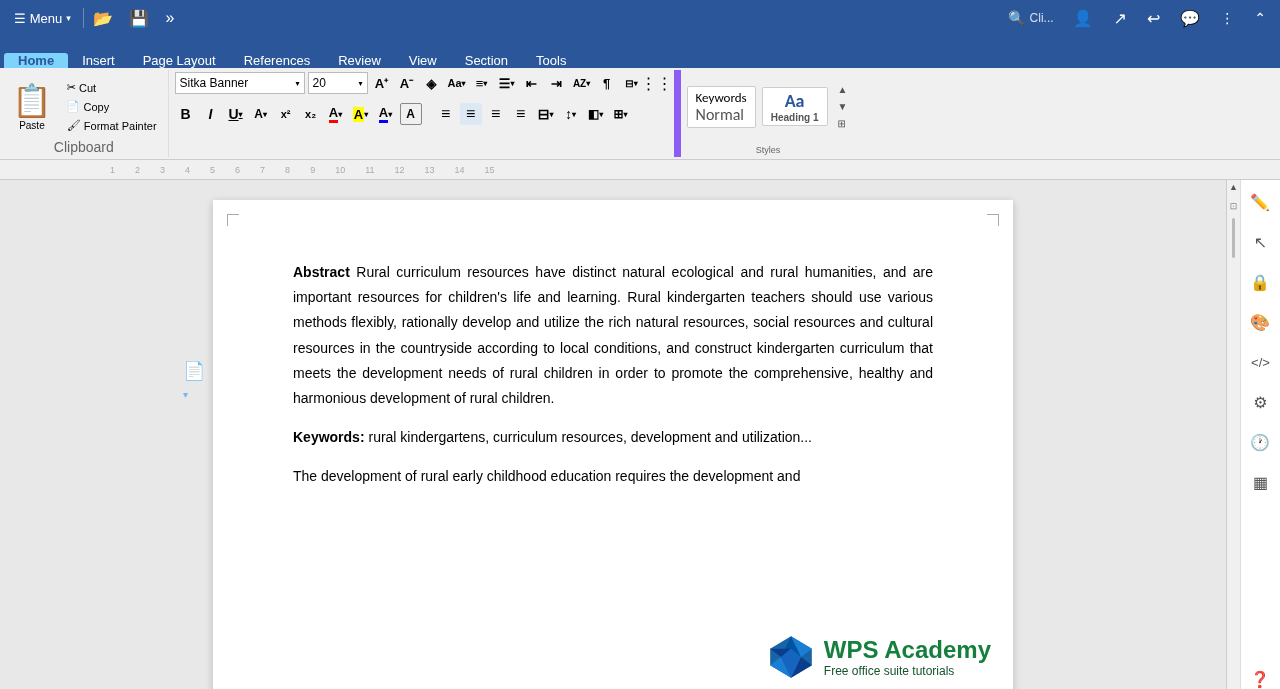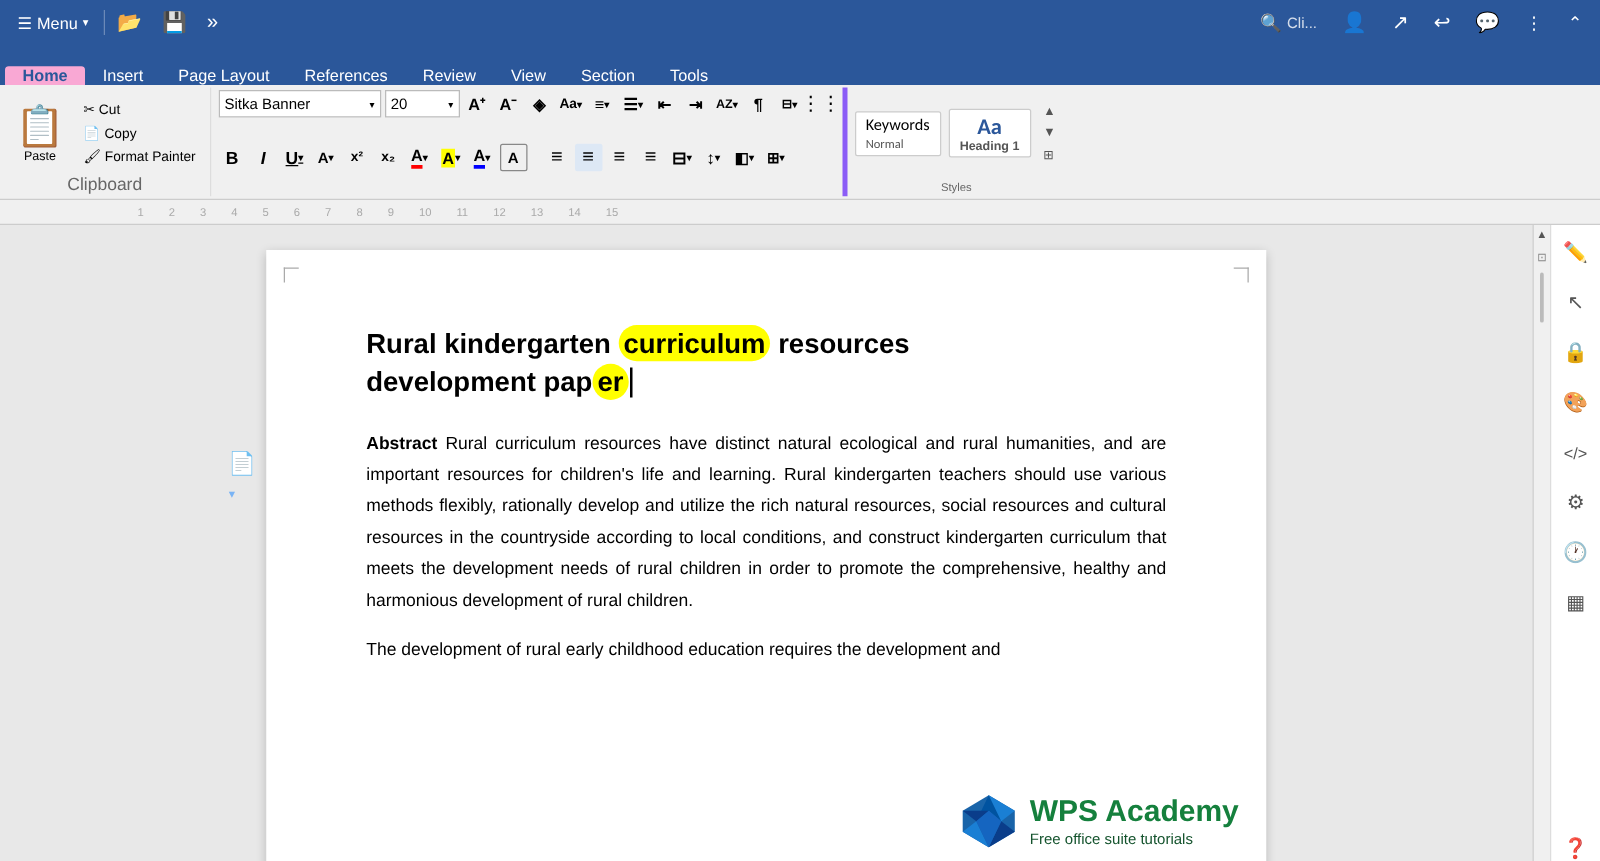--- a/index.html
+++ b/index.html
@@ -10,21 +10,21 @@
       font-size: 13px; color: white;
     }
     .tab-item {
       display: flex; align-items: center;
       padding: 0 14px;
       color: white; font-size: 13px; cursor: pointer;
       border-radius: 3px 3px 0 0;
       position: relative;
     }
     .tab-item.active {
-      background: #f9a8d4;
+      background: #7dd3fc;
       color: #2b579a;
       font-weight: 600;
       align-items: flex-end;
     }
 
     
     .ribbon {
       background: #f0f0f0;
       border-bottom: 1px solid #ccc;
       display: flex;
@@ -54,22 +54,22 @@
       padding: 3px 6px; cursor: pointer; border-radius: 3px; min-width: 40px;
     }
 
     .clipboard-right {
       display: flex; flex-direction: column; gap: 2px;
     }
 
     
     .font-group {
       padding: 2px 6px 14px 6px;
-      border-right: 4px solid #8b5cf6;
-      display: flex; flex-direction: column; gap: 21px;
+      border-right: 7px solid #8b5cf6;
+      display: flex; flex-direction: column; gap: 9px;
     }
     .font-row { display: flex; flex-direction: row; align-items: center; gap: 3px; }
     .font-select {
       border: 1px solid #bbb; background: white; height: 22px;
       padding: 0 4px; font-size: 12px; cursor: pointer; min-width: 130px;
       display: flex; align-items: center; justify-content: space-between;
     }
     .size-select {
       border: 1px solid #bbb; background: white; height: 22px;
       padding: 0 4px; font-size: 12px; cursor: pointer; width: 60px;
@@ -340,21 +340,21 @@
       <div class="fmt-btn" style="font-size:14px;">↕<span style="font-size:8px;">▾</span></div>
       <div class="fmt-btn" style="font-size:12px;">◧<span style="font-size:8px;">▾</span></div>
       <div class="fmt-btn" style="font-size:12px;">⊞<span style="font-size:8px;">▾</span></div>
     </div>
     <span style="position:absolute; bottom:2px; left:50%; transform:translateX(-50%); font-size:9px; color:#666; white-space:nowrap;"></span>
   </div>
 
   <div class="styles-group" style="position:relative; padding-bottom:16px; flex: 0 0 auto;">
     <div class="style-item normal">
       <div style="font-size:13px; font-weight:normal;">Keywords</div>
-      <div style="font-size:10px; color:#555;">Normal</div>
+      <div style="font-size:16px; color:#555;">Normal</div>
     </div>
     <div class="style-item heading" style="display:flex; flex-direction:column; align-items:center; padding:2px 8px;">
       <div style="font-size:18px; font-weight:bold; color:#2b579a; font-family:'Calibri',sans-serif;">Aa</div>
       <div style="font-size:10px; color:#555;">Heading 1</div>
     </div>
     <div style="display:flex; flex-direction:column; gap:2px; margin-left:2px;">
       <div style="cursor:pointer; font-size:10px; color:#555; padding:2px;">▲</div>
       <div style="cursor:pointer; font-size:10px; color:#555; padding:2px;">▼</div>
       <div style="cursor:pointer; font-size:10px; color:#555; padding:2px;">⊞</div>
     </div>
@@ -384,29 +384,28 @@
 
 <div class="doc-area">
   <div class="doc-page-container">
     <div class="doc-page">
 
       <div style="position:absolute; top:14px; left:14px; width:12px; height:12px; border-top:1px solid #aaa; border-left:1px solid #aaa;"></div>
       <div style="position:absolute; top:14px; right:14px; width:12px; height:12px; border-top:1px solid #aaa; border-right:1px solid #aaa;"></div>
 
       <div style="position:absolute; left:-30px; top:160px; font-size:18px; color:#7ab4f5;">📄<br><span style="font-size:10px; color:#7ab4f5;">▾</span></div>
 
-      <div class="doc-title">
-        <span>Rural kindergarten </span><span class="yellow-highlight">curriculum</span><span> resources</span><br>
-        <span>development pap</span><span class="yellow-highlight">er</span><span class="text-cursor"></span>
-      </div>
 
       <p class="abstract-para">
         <span class="abstract-bold">Abstract</span><span> Rural curriculum resources have distinct natural ecological and rural humanities, and are important resources for children's life and learning. Rural kindergarten teachers should use various methods flexibly, rationally develop and utilize the rich natural resources, social resources and cultural resources in the countryside according to local conditions, and construct kindergarten curriculum that meets the development needs of rural children in order to promote the comprehensive, healthy and harmonious development of rural children.</span>
       </p>
 
+      <p class="keywords-para">
+        <span class="abstract-bold">Keywords:</span><span> rural kindergartens, curriculum resources, development and utilization...</span>
+      </p>
 
       <p class="last-para">
         <span>The development of rural early childhood education requires the development and</span>
       </p>
 
       <div class="wps-overlay">
 
         <svg class="wps-logo" viewBox="0 0 60 60">
           <polygon points="30,5 55,20 55,40 30,55 5,40 5,20" fill="#0053a0" opacity="0.9"></polygon>
           <polygon points="30,5 55,20 42,30 30,20" fill="#1a7fd4"></polygon>

